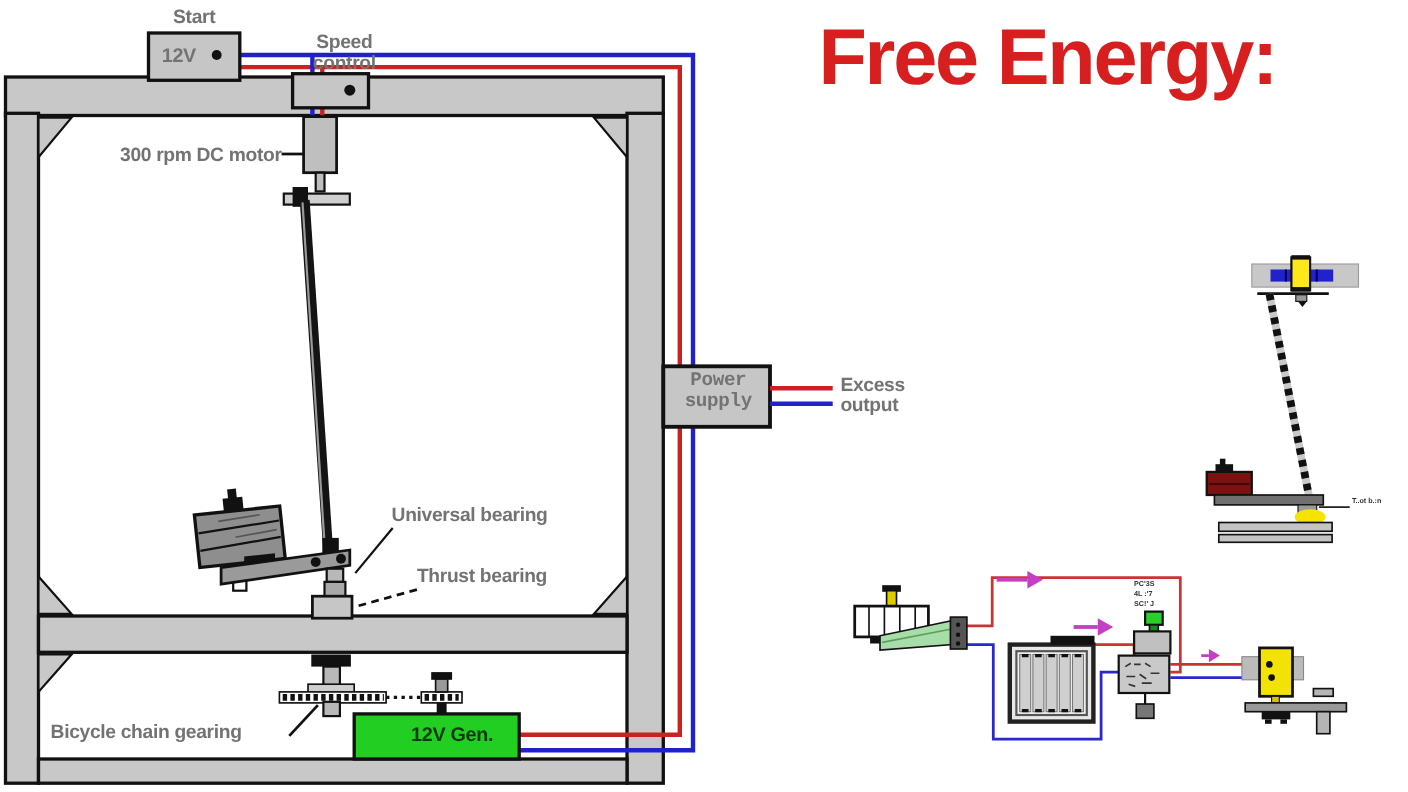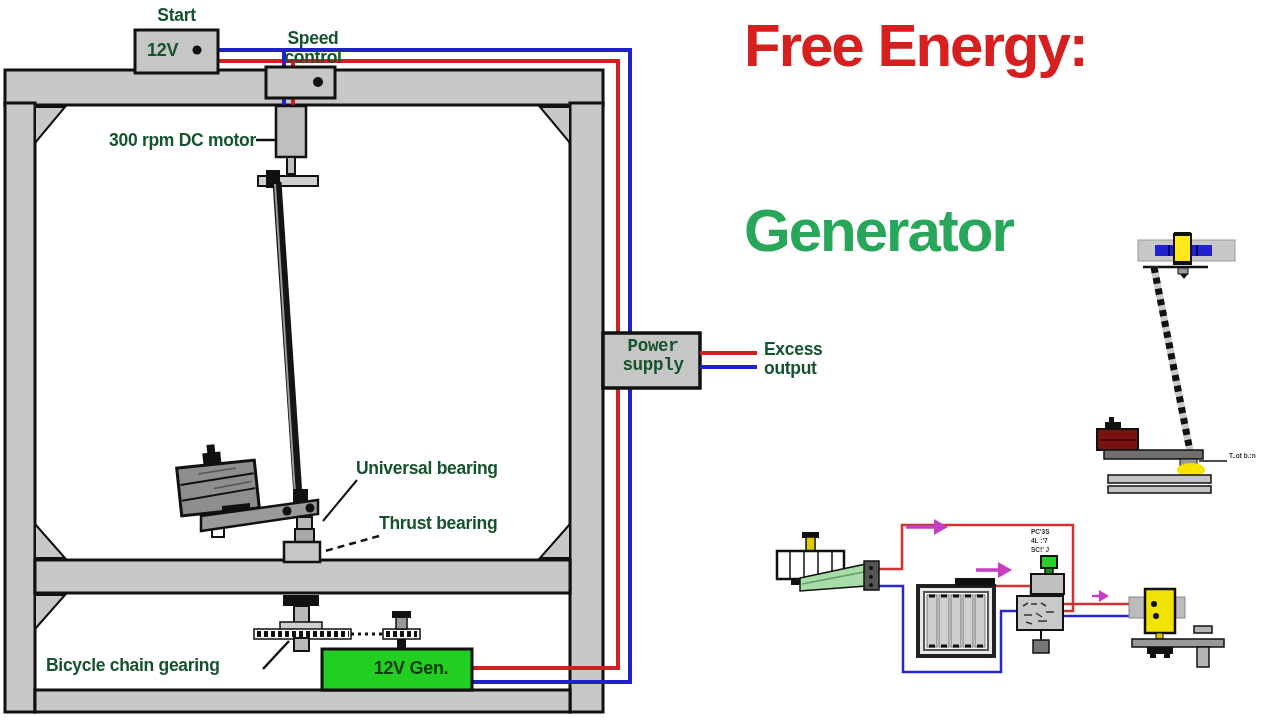--- a/index.html
+++ b/index.html
@@ -1,22 +1,22 @@
 <!DOCTYPE html>
 <html><head>
 <meta charset="utf-8">
 <style>
   html,body{margin:0;padding:0;background:#fff;}
   #stage{position:relative;width:1280px;height:720px;background:#ffffff;overflow:hidden;
          font-family:"Liberation Sans","DejaVu Sans",sans-serif;}
   #gfx{position:absolute;left:0;top:0;}
-  .lbl{position:absolute;color:#14532d;font-weight:bold;font-size:17.5px;line-height:19px;
+  .lbl{position:absolute;color:#737373;font-weight:bold;font-size:17.5px;line-height:19px;
        letter-spacing:-0.3px;white-space:nowrap;}
   .wrap{white-space:normal;text-align:center;}
-  .title-line{position:absolute;left:744px;font-weight:bold;font-size:60px;line-height:1;
+  .title-line{position:absolute;left:744px;font-weight:bold;font-size:72px;line-height:1;
               letter-spacing:-2px;white-space:nowrap;}
   .tiny{position:absolute;font-size:6.5px;line-height:8px;color:#333;font-weight:bold;
         letter-spacing:0;white-space:nowrap;filter:blur(.3px);}
 </style>
 </head>
 <body>
 
 <div id="stage">
 
 <svg id="gfx" width="1280" height="720" viewBox="0 0 1280 720">
@@ -202,21 +202,20 @@
     <rect x="1194" y="626" width="18" height="7" fill="#b5b5b5" stroke="#111" stroke-width="1.5"></rect>
     <rect x="1132" y="639" width="92" height="8" fill="#999" stroke="#111" stroke-width="1.5"></rect>
     <rect x="1197" y="647" width="12" height="20" fill="#b5b5b5" stroke="#111" stroke-width="1.5"></rect>
     <rect x="1147" y="647" width="26" height="7" fill="#111"></rect>
     <rect x="1150" y="654" width="6" height="4" fill="#111"></rect>
     <rect x="1164" y="654" width="6" height="4" fill="#111"></rect>
   </g>
 </svg>
 
   <div class="title-line" style="top:16px;color:#d81f1f;">Free Energy:</div>
-  <div class="title-line" style="top:201px;color:#28a659;">Generator</div>
 
   <div class="lbl" style="left:135px;top:6px;width:83px;text-align:center;">Start</div>
   <div class="lbl" style="left:147px;top:41px;font-size:18px;">12V</div>
   <div class="lbl wrap" style="left:274px;top:2px;width:78px;margin-top:27px;">Speed control</div>
   <div class="lbl" style="left:80px;top:131px;width:176px;text-align:right;">300 rpm DC motor</div>
   <div class="lbl" style="left:356px;top:459px;">Universal bearing</div>
   <div class="lbl" style="left:379px;top:514px;">Thrust bearing</div>
   <div class="lbl" style="left:46px;top:656px;">Bicycle chain gearing</div>
   <div class="lbl" style="left:322px;top:659px;width:178px;text-align:center;font-size:18px;color:#0a3a0a;">12V Gen.</div>
   <div class="lbl wrap" style="left:617px;top:337px;width:72px;text-align:center;font-family:Liberation Mono, monospace;">Power supply</div>

